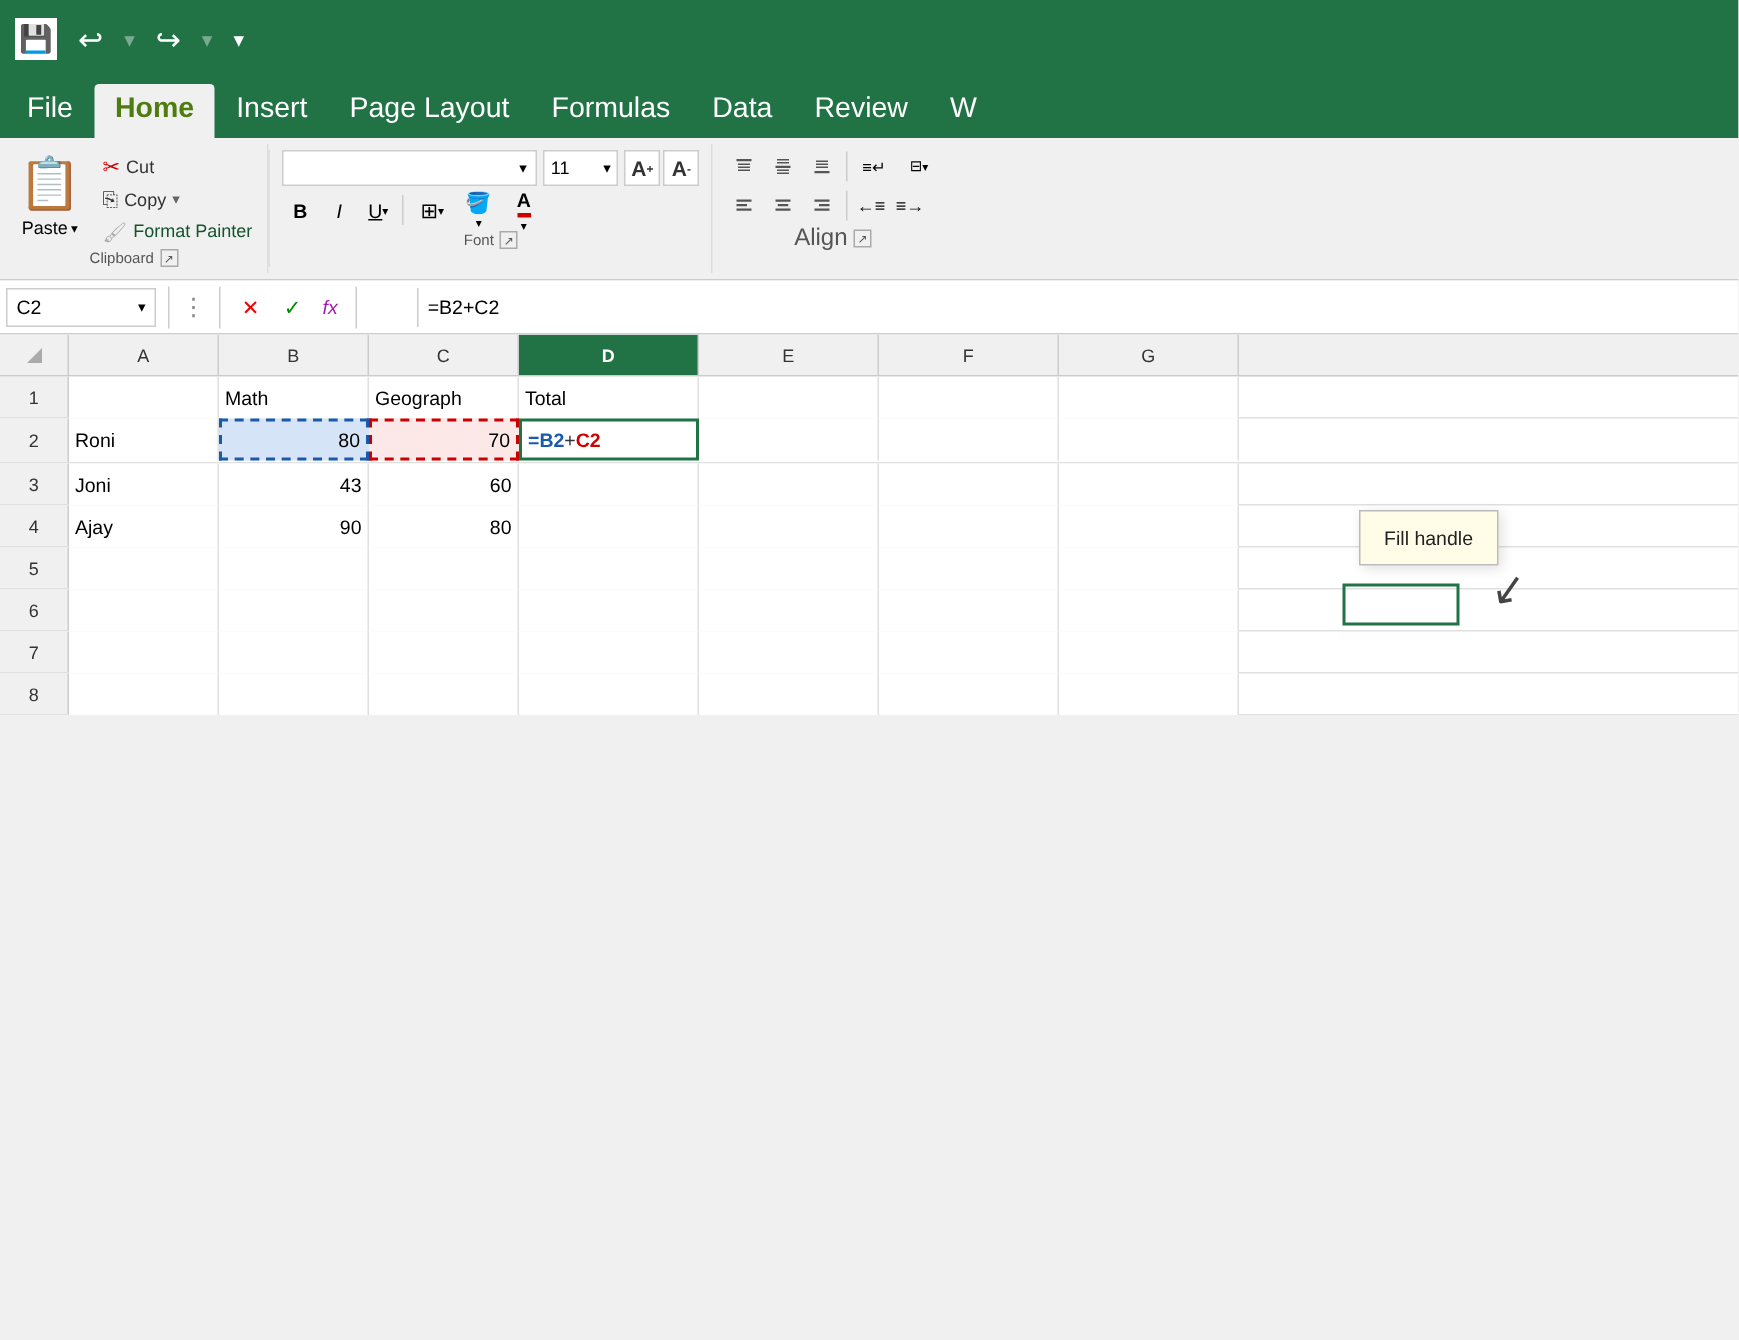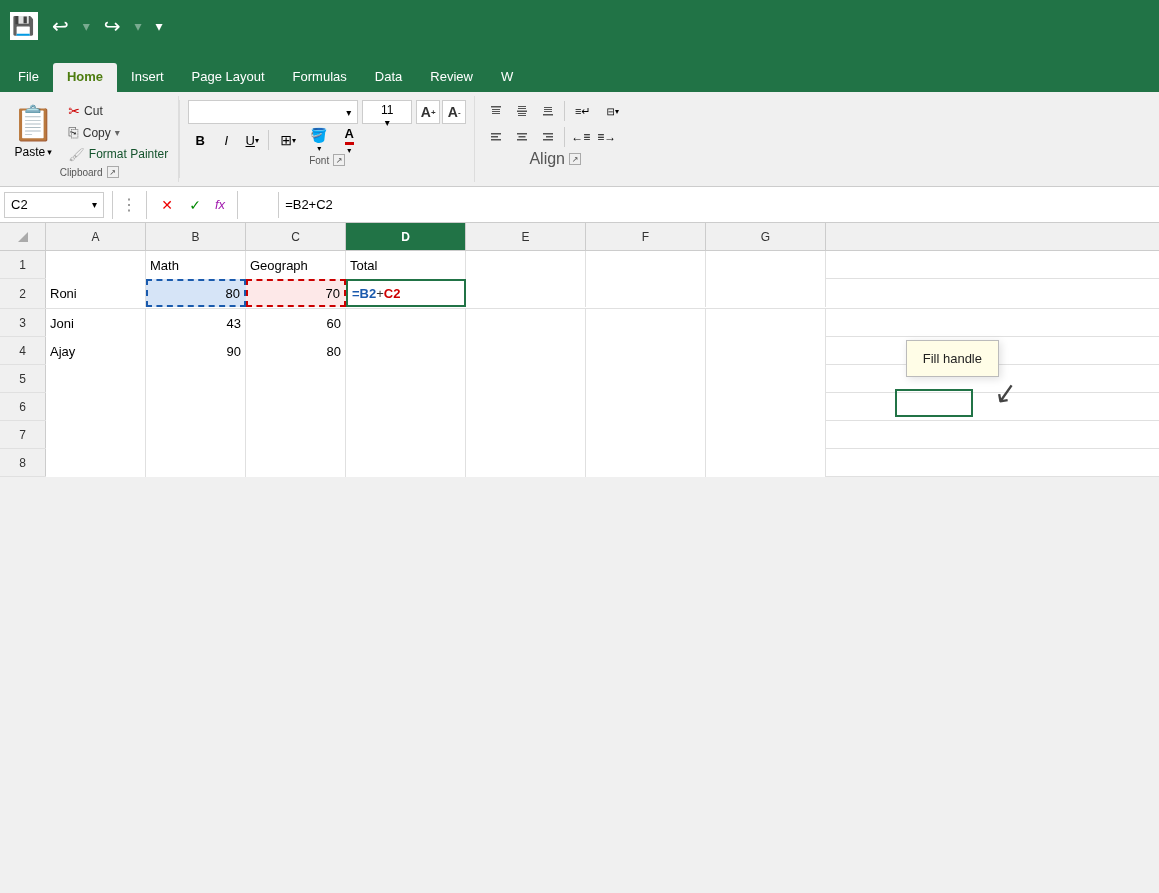--- a/index.html
+++ b/index.html
@@ -30,21 +30,21 @@
       background: #217346;
       height: 40px;
       display: flex;
       align-items: flex-end;
       padding: 0 4px;
     }
     .menu-item {
       color: white;
       padding: 6px 14px 8px;
       cursor: pointer;
-      font-size: 13px;
+      font-size: 19px;
       border-radius: 3px 3px 0 0;
     }
     .menu-item.active {
       background: #f0f0f0;
       color: #4d7c0f;
       font-weight: 600;
     }
 
     
     .ribbon {
@@ -125,21 +125,20 @@
     }
     .font-size-box {
       border: 1px solid #ccc;
       background: white;
       padding: 2px 4px;
       width: 50px;
       font-size: 12px;
       display: flex; align-items: center; justify-content: space-between;
       cursor: pointer;
       height: 24px;
-      flex-direction: column;
     }
     .font-size-arrows {
       display: flex;
       gap: 2px;
     }
     .font-size-arrow-btn {
       border: 1px solid #ccc;
       background: white;
       width: 24px; height: 24px;
       display: flex; align-items: center; justify-content: center;

